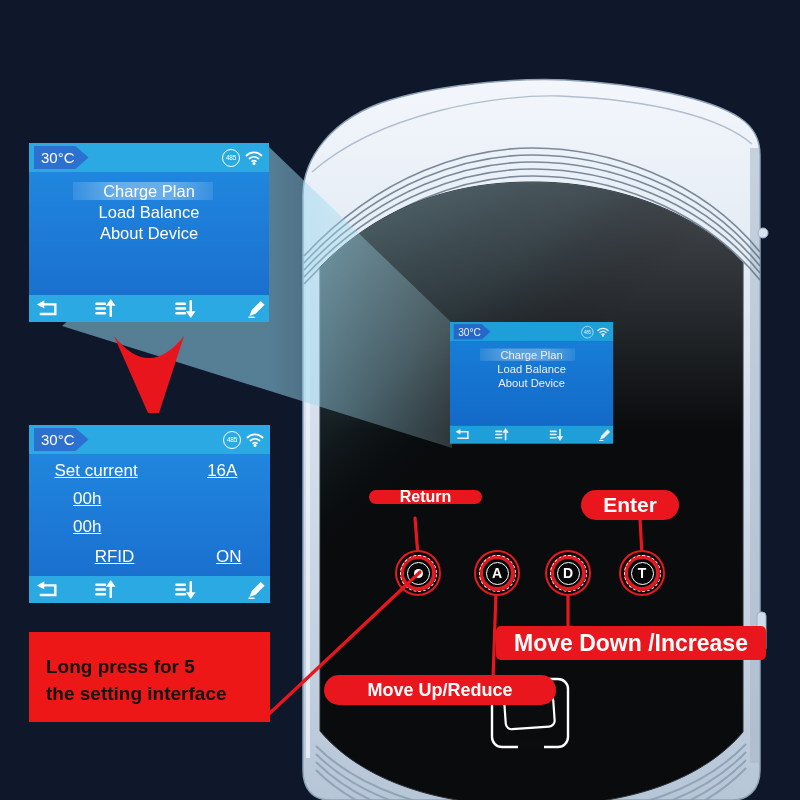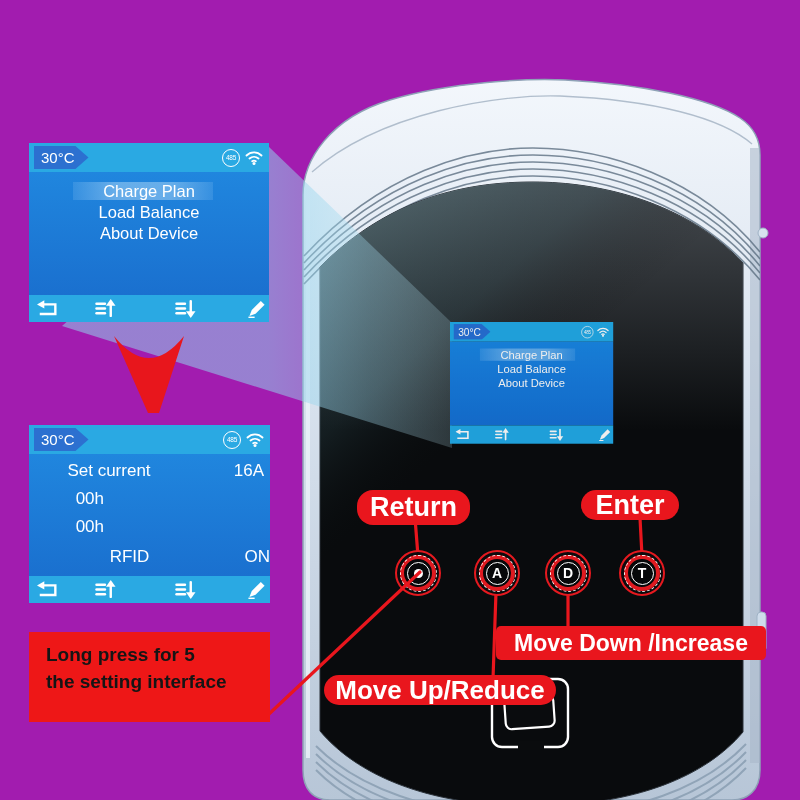--- a/index.html
+++ b/index.html
@@ -1,16 +1,16 @@
 <!DOCTYPE html>
 <html><head>
 <meta charset="utf-8">
 <style>
   html,body{margin:0;padding:0;background:#fff;}
-  #stage{position:relative;width:800px;height:800px;overflow:hidden;background:#a21caf;
+  #stage{position:relative;width:800px;height:800px;overflow:hidden;background:#0f172a;
          font-family:"Liberation Sans",sans-serif;}
   #bg-art, #fg-art{position:absolute;left:0;top:0;}
   #fg-art{z-index:4;pointer-events:none;}
 
   
   .screen{position:absolute;display:flex;flex-direction:column;z-index:2;}
   #screen-menu-large{left:29px;top:143px;width:240px;height:179px;}
   #screen-settings{left:29px;top:425px;width:241px;height:178px;}
   #screen-on-device{left:450px;top:322px;width:240px;height:179px;
                     transform:scale(0.68);transform-origin:0 0;
@@ -21,40 +21,40 @@
   .hdr-icons{position:absolute;right:6px;top:0;height:100%;display:flex;align-items:center;gap:5px;}
   .badge485{width:16px;height:16px;border:1.5px solid #fff;border-radius:50%;color:#fff;
             font-size:6.5px;display:flex;align-items:center;justify-content:center;letter-spacing:-.3px;}
   .sc-body{flex:1;background:linear-gradient(180deg,#2086de 0%,#1a70cf 100%);position:relative;}
   .hl-bar{position:absolute;left:44px;top:10px;width:140px;height:18px;
           background:linear-gradient(90deg,rgba(180,220,250,.15),rgba(190,225,250,.45) 30%,
           rgba(190,225,250,.45) 70%,rgba(180,220,250,.15));}
   .menu-list{position:absolute;top:9px;left:0;right:0;text-align:center;color:#fff;
              font-size:16.5px;line-height:21px;}
   .rows{position:absolute;top:3px;left:0;right:0;color:#fff;font-size:17px;}
-  .row{display:flex;height:28px;align-items:center;}
+  .row{display:flex;height:28px;align-items:center;text-decoration:underline;}
   .row .lbl{width:160px;text-align:center;}
-  .row .val{width:75px;text-align:right;}
+  .row .val{width:75px;text-align:left;margin-left:44px;}
   .row-last{margin-top:2px;padding-left:28px;}
   .sc-footer{height:27px;background:#2aa9e3;position:relative;flex:none;}
   .fi{position:absolute;top:4px;width:22px;height:19px;}
   .fi-1{left:8px;}.fi-2{left:66px;}.fi-3{left:146px;}.fi-4{left:217px;}
 
   
   .pill{position:absolute;background:#e9161d;color:#fff;font-weight:bold;border-radius:16px;
         display:flex;align-items:center;justify-content:center;z-index:5;white-space:nowrap;}
-  #pill-return{left:357px;top:490px;width:113px;height:35px;font-size:27px;}
-  #pill-enter{left:581px;top:490px;width:98px;height:30px;font-size:27px;}
+  #pill-return{left:369px;top:490px;width:113px;height:14px;font-size:16px;}
+  #pill-enter{left:581px;top:490px;width:98px;height:30px;font-size:21px;}
   #pill-move-down{left:496px;top:626px;width:270px;height:34px;font-size:23px;border-radius:5px;}
-  #pill-move-up{left:324px;top:675px;width:232px;height:30px;font-size:26px;}
+  #pill-move-up{left:324px;top:675px;width:232px;height:30px;font-size:18px;}
 
   
   #note-box{position:absolute;left:29px;top:632px;width:241px;height:90px;background:#ee1717;
             z-index:5;color:#151515;font-weight:bold;font-size:19px;line-height:27px;
-            padding:9px 0 0 17px;box-sizing:border-box;}
+            padding:21px 0 0 17px;box-sizing:border-box;}
 
   
   .key{position:absolute;width:46px;height:46px;border:2px solid #e5191f;border-radius:50%;
        display:flex;align-items:center;justify-content:center;z-index:3;background:#0a0b0d;
        box-sizing:border-box;}
   #key-return{left:395px;top:550px;}
   #key-a{left:474px;top:550px;}
   #key-d{left:545px;top:550px;}
   #key-t{left:619px;top:550px;}
   .key-mid{width:36px;height:36px;border-radius:50%;background:#07080a;border:4.5px solid #df1a20;

